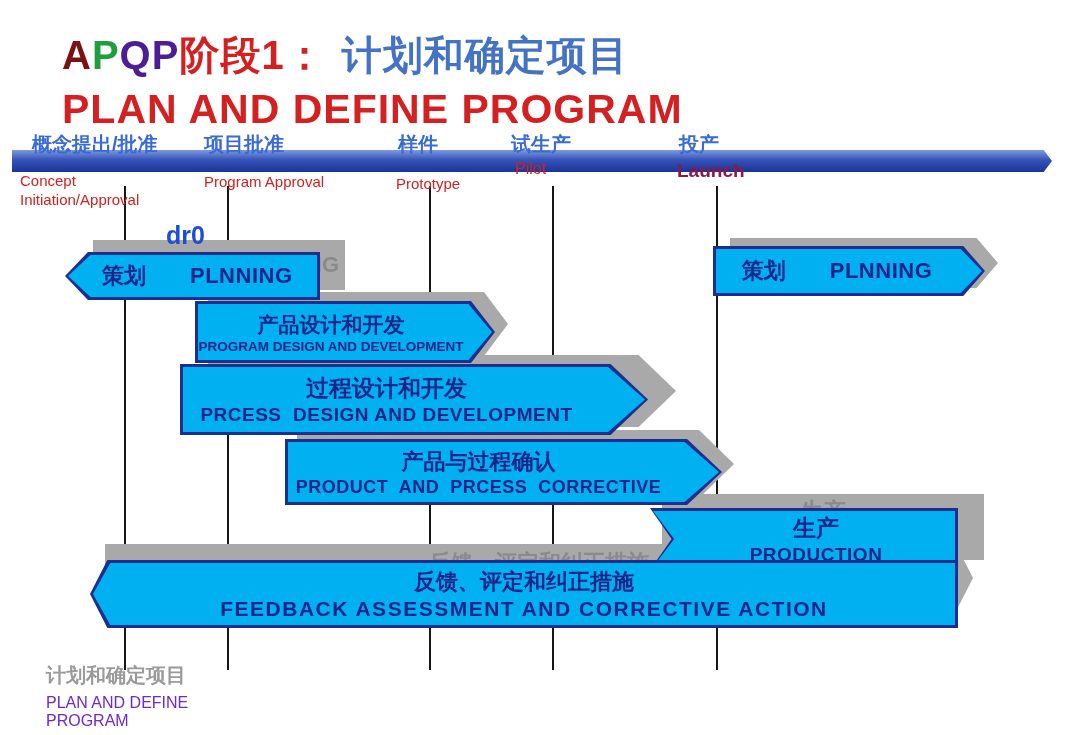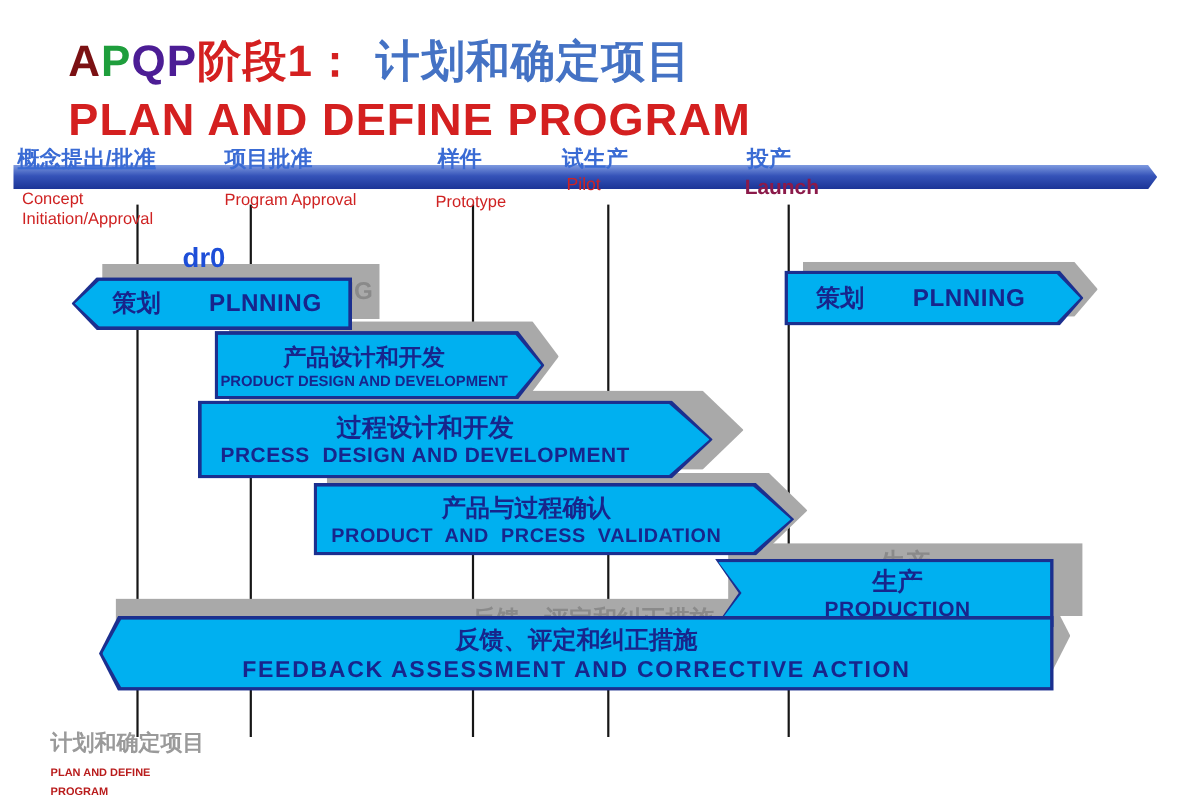--- a/index.html
+++ b/index.html
@@ -15,21 +15,21 @@
   .title1 .t-phase { color:#d42020; }
   .title1 .t-cn { color:#4472c4; margin-left:16px; }
   .title2 { position:absolute; left:62px; top:86px; font-size:41px; font-weight:bold; color:#d42020; letter-spacing:1px; white-space:nowrap; }
 
   
   .timeline { position:absolute; left:12px; top:150px; width:1040px; height:22px; z-index:0;
     background:linear-gradient(180deg,#7e9ae0 0%, #3553b8 45%, #1b3496 100%);
     clip-path:polygon(0 0, 99.2% 0, 100% 50%, 99.2% 100%, 0 100%); }
 
   .ms-cn { position:absolute; font-size:20px; font-weight:bold; color:#3a6bd4; white-space:nowrap; z-index:2; }
-  .ms-cn1 { left:16px;  top:131px;text-decoration:underline; }
+  .ms-cn1 { left:32px;  top:131px; }
   .ms-cn2 { left:204px; top:131px; }
   .ms-cn3 { left:398px; top:131px; }
   .ms-cn4 { left:511px; top:131px; }
   .ms-cn5 { left:679px; top:131px; }
 
   .ms-en { position:absolute; font-size:15px; color:#cf2222; white-space:pre-line; line-height:19px; z-index:2; }
   .ms-en1 { left:20px;  top:171px; }
   .ms-en2 { left:204px; top:172px; }
   .ms-en3 { left:396px; top:174px; }
   .ms-en4 { left:515px; top:159px; font-size:16px; z-index:6; }
@@ -98,21 +98,21 @@
   .bar-production .fill { padding-left:24px; }
   .bar-production .b-cn { font-size:23px; }
   .bar-production .b-en { font-size:19px; }
 
   .bar-feedback { left:90px; top:560px; width:868px; height:68px; z-index:4; }
   .bar-feedback .b-cn { font-size:22px; }
   .bar-feedback .b-en { font-size:21px; letter-spacing:1.5px; }
 
   
   .f-cn { position:absolute; left:46px; top:662px; font-size:20px; font-weight:bold; color:#9a9a9a; }
-  .f-en { position:absolute; left:46px; top:694px; font-size:10px; font-weight:bold; color:#b91c1c; white-space:pre-line; line-height:18px; }
+  .f-en { position:absolute; left:46px; top:694px; font-size:16px; font-weight:normal; color:#6d28d9; white-space:pre-line; line-height:18px; }
   .watermark { position:absolute; left:686px; top:670px; font-size:24px; color:#8f8f8f; }
 </style>
 </head>
 <body>
 
 <div class="canvas">
 
   <div class="title1">
     <span class="t-a">A</span><span class="t-p">P</span><span class="t-qp">QP</span><span class="t-phase">阶段1：</span><span class="t-cn">计划和确定项目</span>
   </div>
@@ -171,37 +171,37 @@
     <div class="fill cpR frow">
       <span class="b-cn">策划</span>
       <span class="b-en">PLNNING</span>
     </div>
   </div>
 
   <div class="bar bar-product">
     <div class="edge cpR"></div>
     <div class="fill cpR">
       <span class="b-cn">产品设计和开发</span>
-      <span class="b-en">PRODUCT DESIGN AND DEVELOPMENT</span>
+      <span class="b-en">PROGRAM DESIGN AND DEVELOPMENT</span>
     </div>
   </div>
 
   <div class="bar bar-process">
     <div class="edge cpR"></div>
     <div class="fill cpR">
       <span class="b-cn">过程设计和开发</span>
       <span class="b-en">PRCESS  DESIGN AND DEVELOPMENT</span>
     </div>
   </div>
 
   <div class="bar bar-validation">
     <div class="edge cpR"></div>
     <div class="fill cpR">
       <span class="b-cn">产品与过程确认</span>
-      <span class="b-en">PRODUCT  AND  PRCESS  VALIDATION</span>
+      <span class="b-en">PRODUCT  AND  PRCESS  CORRECTIVE</span>
     </div>
   </div>
 
   <div class="bar bar-production">
     <div class="edge cpNotch"></div>
     <div class="fill cpNotch">
       <span class="b-cn">生产</span>
       <span class="b-en">PRODUCTION</span>
     </div>
   </div>

